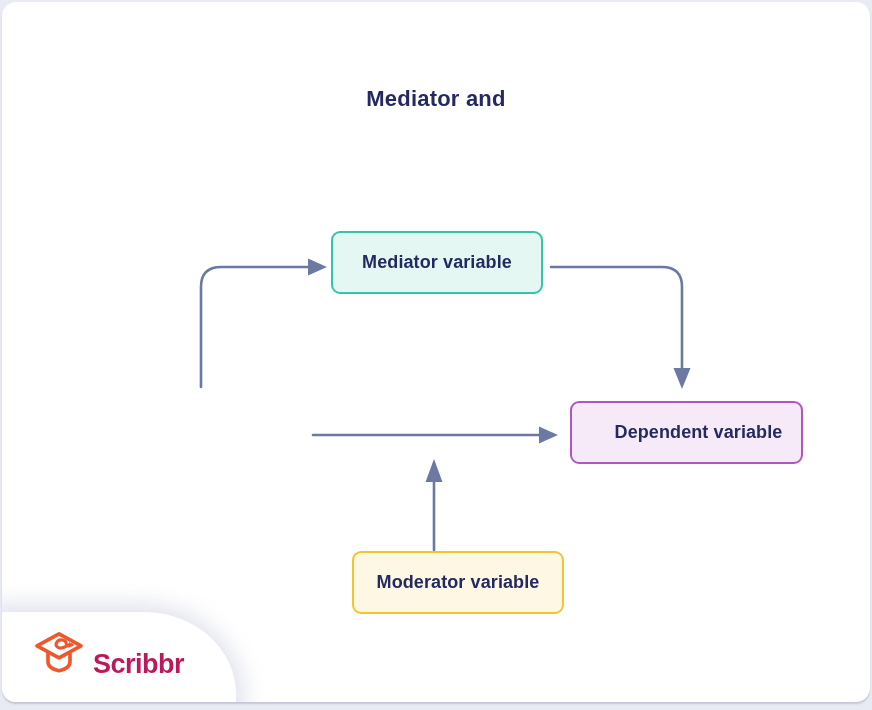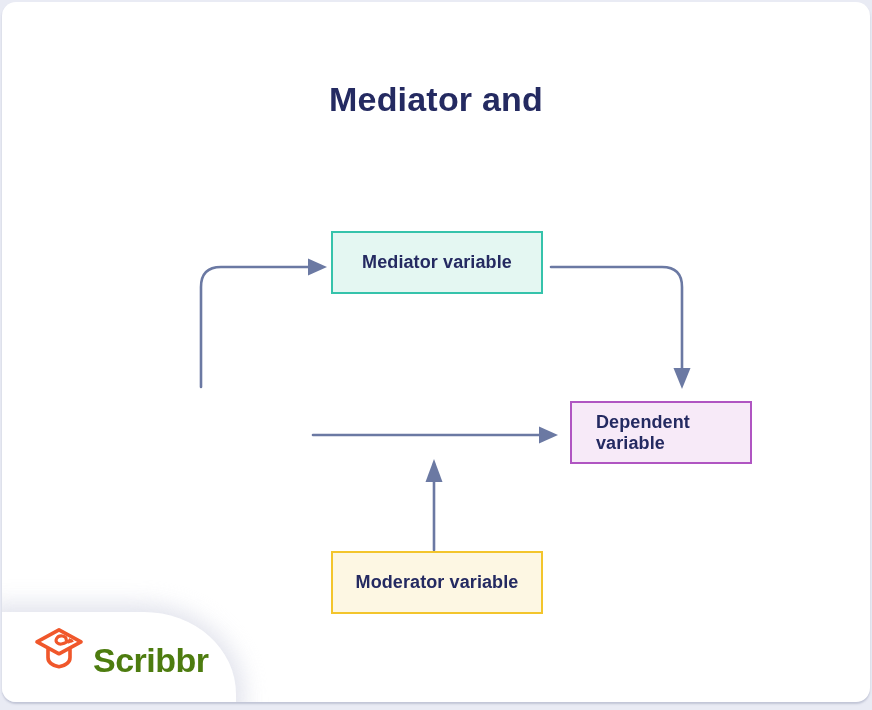--- a/index.html
+++ b/index.html
@@ -17,45 +17,45 @@
     background: #ffffff;
     border-radius: 14px;
     overflow: hidden;
     box-shadow: 0 2px 2px rgba(160,165,190,0.55);
   }
 
   .title {
     position: absolute;
     top: 72px; left: 0; right: 0;
     text-align: center;
-    font-size: 34px;
+    font-size: 22px;
     font-weight: bold;
     line-height: 50px;
     color: #242a61;
     letter-spacing: 0.2px;
   }
 
   .arrows { position: absolute; left: 0; top: 0; width: 868px; height: 700px; }
 
   .var-box {
     position: absolute;
     width: 212px; height: 63px;
-    border-radius: 0;
+    border-radius: 9px;
     border: 2.5px solid #999;
     display: flex;
     align-items: center;
     justify-content: center;
     font-size: 18px;
     font-weight: bold;
     color: #242a61;
     letter-spacing: 0.1px;
   }
   .box-mediator    { left: 329px; top: 229px; }
   .box-independent { left: 88px;  top: 399px; width: 211px; }
-  .box-dependent   { left: 568px; top: 399px; width: 182px; padding-left: 24px; }
+  .box-dependent   { left: 568px; top: 399px; width: 233px; padding-left: 24px; }
   .box-moderator   { left: 329px; top: 549px; }
 
   .curl-shadow {
     position: absolute;
     left: -14px; bottom: -16px;
     width: 256px; height: 114px;
     background: #dcdee9;
     border-top-right-radius: 105px 92px;
     filter: blur(11px);
     opacity: 0.85;
@@ -68,23 +68,23 @@
     border-top-right-radius: 92px 82px;
   }
   .logo-row {
     position: absolute;
     left: 32px; bottom: 22px;
     display: flex;
     align-items: center;
     gap: 9px;
   }
   .logo-text {
-    font-size: 34px;
+    font-size: 27px;
     font-weight: bold;
-    color: #4d7c0f;
+    color: #be185d;
     letter-spacing: -0.5px;
     margin-top: 24px;
   }
 </style>
 </head>
 <body>
 
 <div class="page">
   <div class="card">
 
@@ -113,21 +113,21 @@
 
     <div class="var-box box-mediator" style="border-color: rgb(53, 195, 171); background: rgb(228, 247, 242);">
       <span>Mediator variable</span>
     </div>
 
 
     <div class="var-box box-dependent" style="border-color: rgb(176, 85, 194); background: rgb(247, 234, 248);">
       <span>Dependent variable</span>
     </div>
 
-    <div class="var-box box-moderator" style="border-color: rgb(243, 197, 44); background: rgb(253, 247, 227);">
+    <div class="var-box box-moderator" style="border-color: rgb(243, 197, 44); background: rgb(253, 247, 227); margin-left: 21px;">
       <span>Moderator variable</span>
     </div>
 
     <div class="curl-shadow"></div>
     <div class="logo-tab"></div>
 
     <div class="logo-row">
       <svg width="50" height="44" viewBox="0 0 52 46" fill="none">
         <path d="M26 3 L49 15.5 L26 28 L3 15.5 Z" stroke="#f0572b" stroke-width="3.8" stroke-linejoin="round"></path>
         <path d="M33.5 13.5 c 0.5 -4.5 -7.5 -6 -10 -1.5 c -2 3.8 1.8 6.8 6 5.6 c 4.5 -1.3 6 -3.8 9.5 -3.1" stroke="#f0572b" stroke-width="3.2" stroke-linecap="round"></path>

